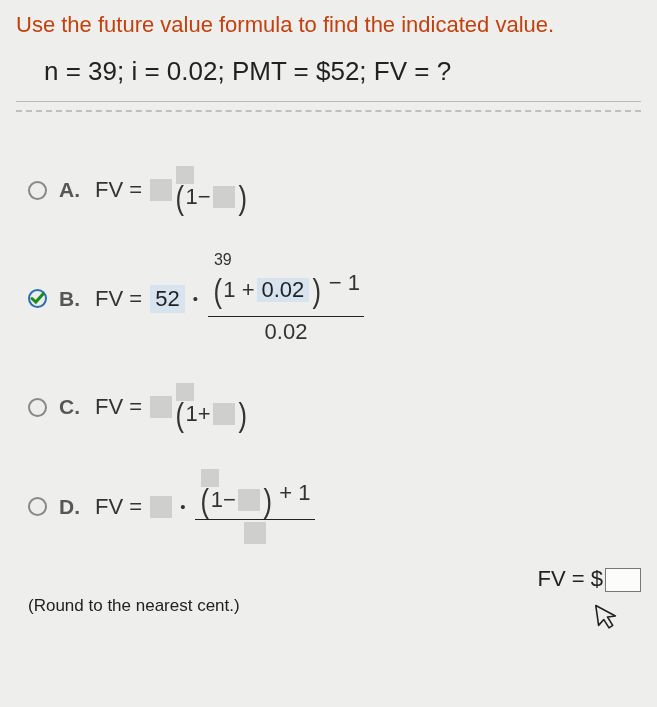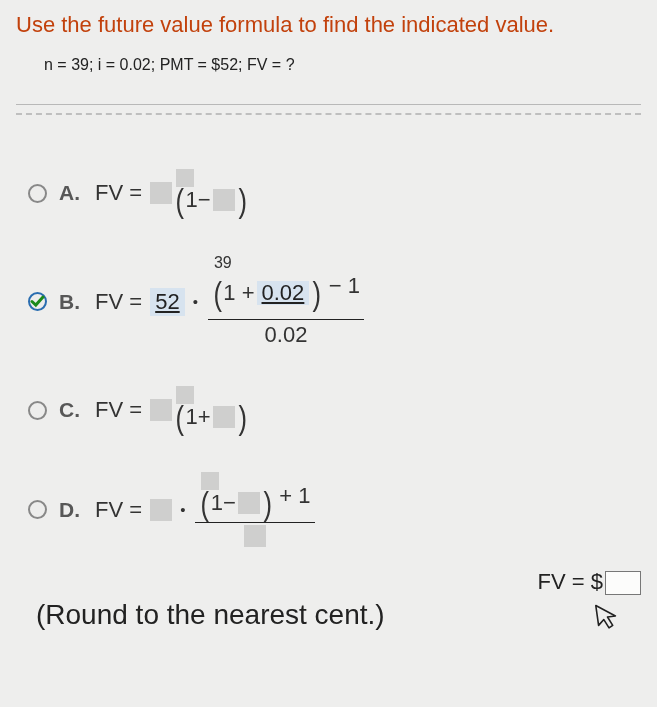--- a/index.html
+++ b/index.html
@@ -12,23 +12,23 @@
       color: #222;
       position: relative;
       font-size: 21px;
     }
     .instruction {
       font-size: 22px;
       margin-bottom: 18px;
       color: #c2410c;
     }
     .given {
-      font-size: 16px;
+      font-size: 26px;
       margin-left: 28px;
-      margin-bottom: 30px;
+      margin-bottom: 14px;
     }
     .divider1 {
       border: none;
       border-top: 1px solid #b8b8b8;
       margin-bottom: 8px;
     }
     .divider2 {
       border: none;
       border-top: 2px dashed #bfbfbf;
       margin-bottom: 52px;
@@ -85,21 +85,20 @@
       height: 18px;
       background: #cfcfce;
       vertical-align: top;
     }
     .filled {
       display: inline-block;
       background: #d7e3ef;
       padding: 1px 5px;
       margin: 12px 2px;
       color: #222;
-      text-decoration: underline;
     }
     .big-paren {
       font-size: 34px;
       line-height: 1;
       vertical-align: middle;
       font-weight: normal;
       display: inline-block;
       transform: scaleX(0.75);
     }
     .frac {
@@ -149,22 +148,22 @@
     .answer-box {
       display: inline-block;
       width: 36px;
       height: 24px;
       border: 1.5px solid #777;
       background: #fcfcfb;
       vertical-align: middle;
       margin-left: 2px;
     }
     .rounding {
-      font-size: 28px;
-      margin-left: 20px;
+      font-size: 17px;
+      margin-left: 12px;
       margin-top: 4px;
     }
     .cursor {
       position: absolute;
       right: 36px;
       bottom: 68px;
       font-size: 28px;
       color: #222;
       transform: rotate(-8deg);
     }

